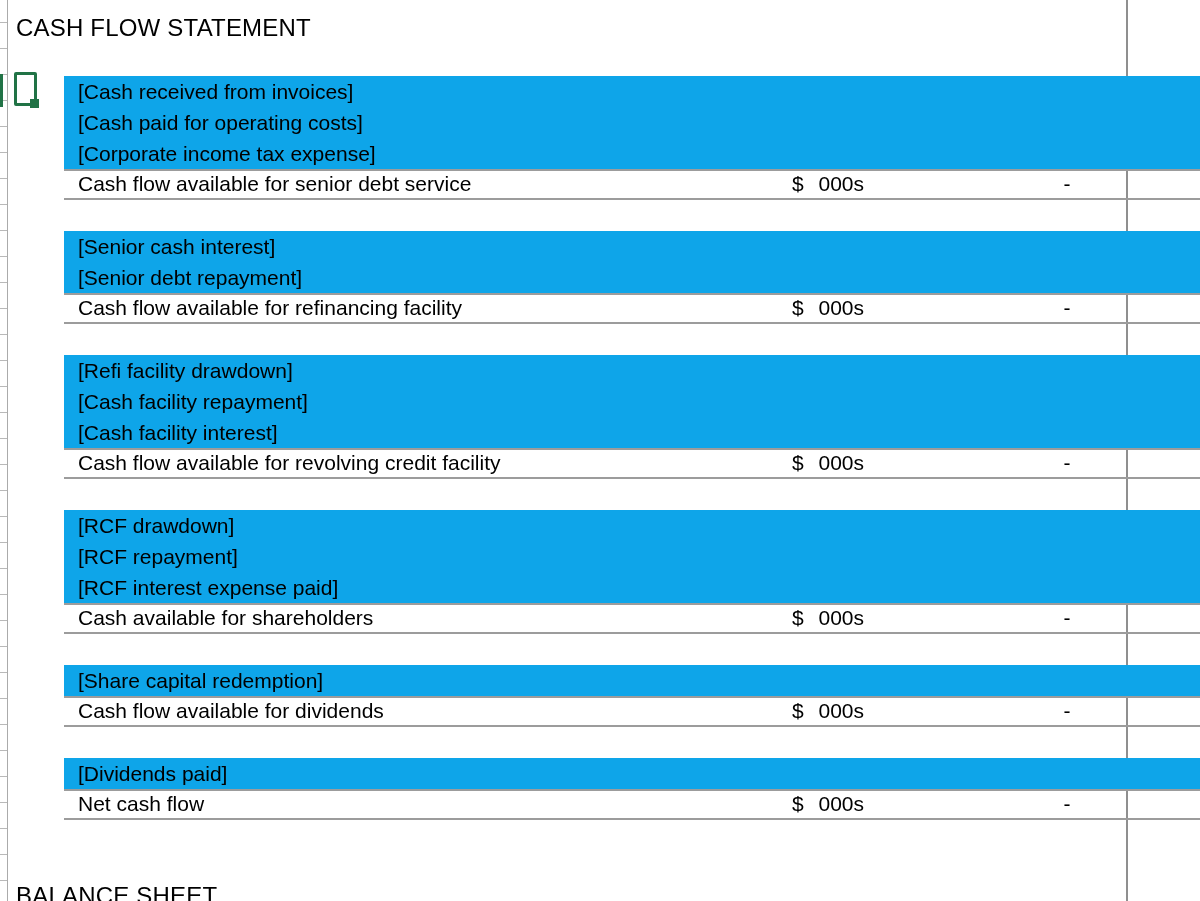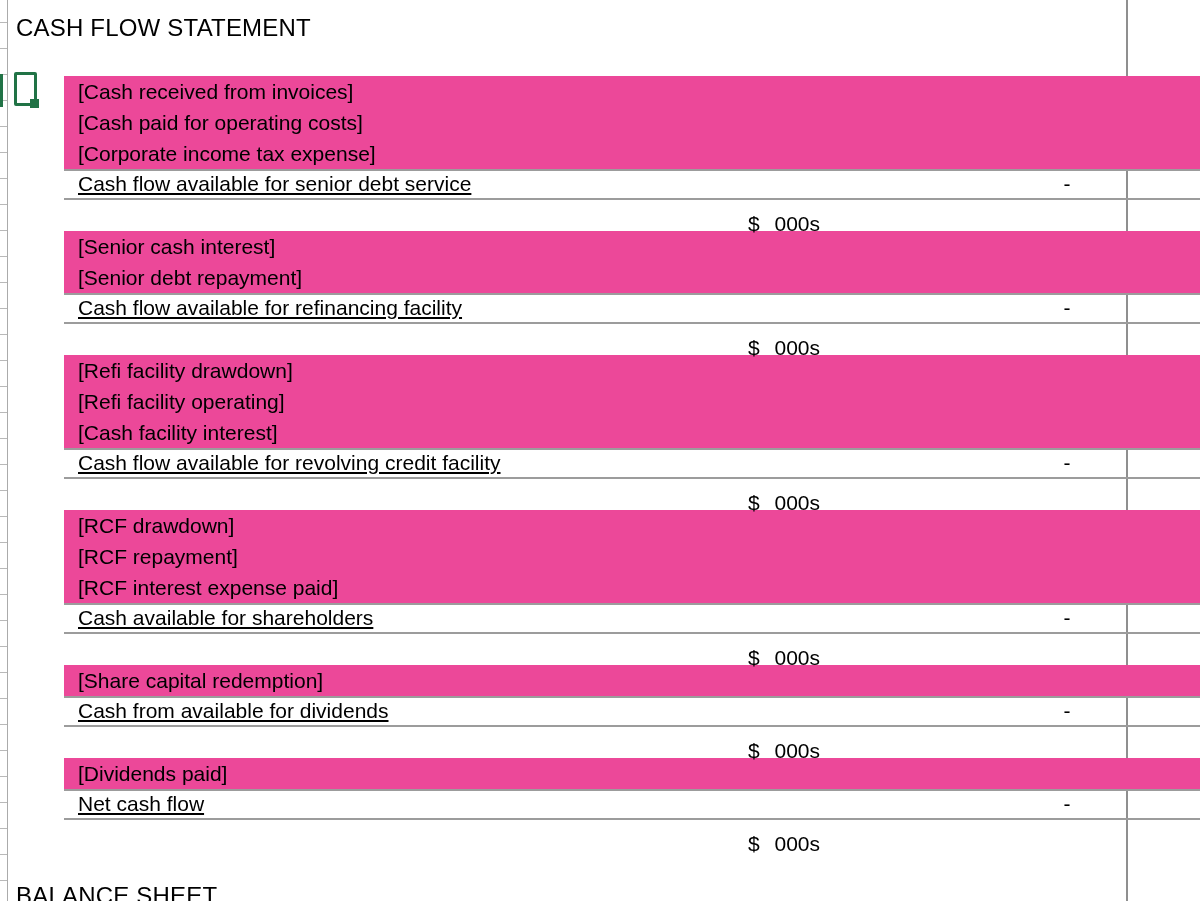--- a/index.html
+++ b/index.html
@@ -35,31 +35,30 @@
     position:absolute;left:14px;top:72px;width:17px;height:28px;
     border:3px solid #217346;border-radius:2px;background:#fff;
   }
   .clipboard-dot{
     position:absolute;right:-5px;bottom:-5px;width:9px;height:9px;background:#217346;
   }
   
   .grid-body{position:absolute;left:0;top:76px;width:1200px;}
   .row{height:31px;line-height:31px;font-size:21px;box-sizing:border-box;white-space:nowrap;}
   .row.input{
-    margin-left:64px;padding-left:14px;background:#ec4899;
+    margin-left:64px;padding-left:14px;background:#0ea5e9;
   }
   .row.subtotal{
     margin-left:64px;padding-left:14px;position:relative;
     border-top:2px solid #9c9c9c;border-bottom:2px solid #9c9c9c;
     line-height:26px;
-    text-decoration:underline;
   }
   .row.spacer{height:31px;}
   .subtotal .unit{
-    position:absolute;left:684px;top:0;word-spacing:9px;margin-top:40px;
+    position:absolute;left:728px;top:0;word-spacing:9px;
   }
   .subtotal .value{
     position:absolute;left:985px;top:0;width:36px;text-align:center;
   }
 </style>
 </head>
 <body>
 
 <div class="left-grid"></div>
 <div class="pane-divider"></div>
@@ -86,42 +85,42 @@
   <div class="row input"><span>[Senior cash interest]</span></div>
   <div class="row input"><span>[Senior debt repayment]</span></div>
   <div class="row subtotal">
     <span class="desc">Cash flow available for refinancing facility</span>
     <span class="unit">$ 000s</span>
     <span class="value">-</span>
   </div>
   <div class="row spacer"></div>
 
   <div class="row input"><span>[Refi facility drawdown]</span></div>
-  <div class="row input"><span>[Refi facility operating]</span></div>
+  <div class="row input"><span>[Cash facility repayment]</span></div>
   <div class="row input"><span>[Cash facility interest]</span></div>
   <div class="row subtotal">
     <span class="desc">Cash flow available for revolving credit facility</span>
     <span class="unit">$ 000s</span>
     <span class="value">-</span>
   </div>
   <div class="row spacer"></div>
 
   <div class="row input"><span>[RCF drawdown]</span></div>
   <div class="row input"><span>[RCF repayment]</span></div>
   <div class="row input"><span>[RCF interest expense paid]</span></div>
   <div class="row subtotal">
     <span class="desc">Cash available for shareholders</span>
     <span class="unit">$ 000s</span>
     <span class="value">-</span>
   </div>
   <div class="row spacer"></div>
 
   <div class="row input"><span>[Share capital redemption]</span></div>
   <div class="row subtotal">
-    <span class="desc">Cash from available for dividends</span>
+    <span class="desc">Cash flow available for dividends</span>
     <span class="unit">$ 000s</span>
     <span class="value">-</span>
   </div>
   <div class="row spacer"></div>
 
   <div class="row input"><span>[Dividends paid]</span></div>
   <div class="row subtotal">
     <span class="desc">Net cash flow</span>
     <span class="unit">$ 000s</span>
     <span class="value">-</span>

